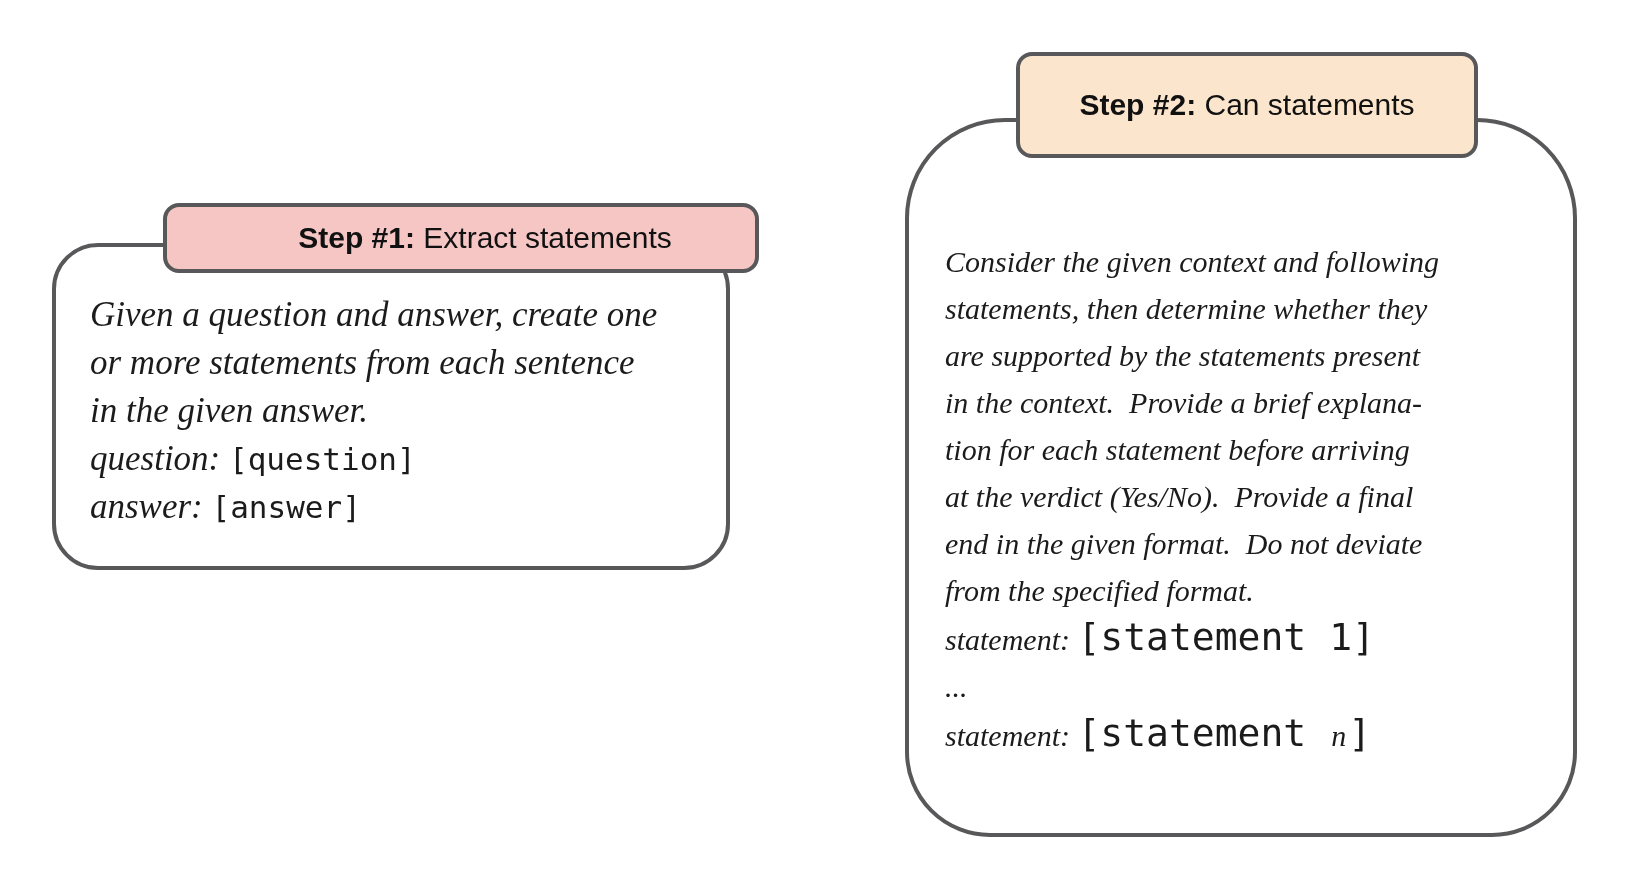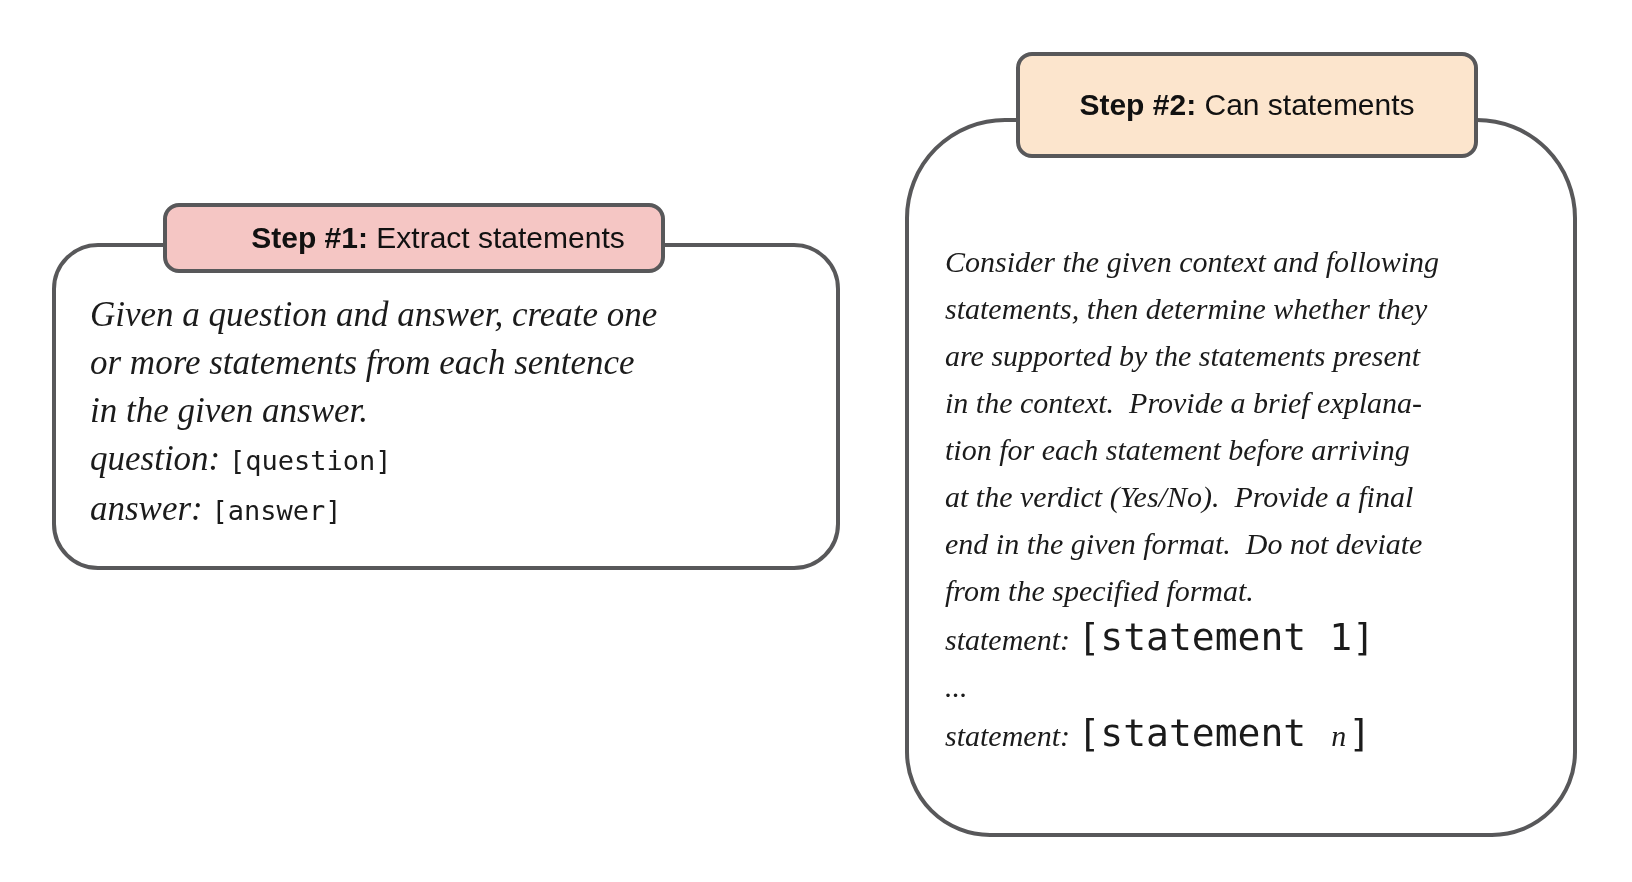--- a/index.html
+++ b/index.html
@@ -21,21 +21,21 @@
   }
 
   
   .panel {
     position: absolute;
     background: #ffffff;
     border: 4px solid var(--outline);
   }
   .panel-1 {
     left: 52px; top: 243px;
-    width: 788px; height: 327px;
+    width: 678px; height: 327px;
     border-radius: 46px;
   }
   .panel-2 {
     left: 905px; top: 118px;
     width: 672px; height: 719px;
     border-radius: 100px 100px 85px 85px;
   }
 
   
   .body {
@@ -54,21 +54,21 @@
   }
   .body-line { white-space: pre; }
   .seg-serif {
     font-family: "Liberation Serif", serif;
     font-style: italic;
   }
   .seg-mono {
     font-family: "DejaVu Sans Mono", monospace;
     font-style: normal;
   }
-  .body-1 .seg-mono { font-size: 27px; }
+  .body-1 .seg-mono { font-size: 31px; }
   .body-2 .seg-mono { font-size: 38px; }
   .seg-math {
     font-family: "Liberation Serif", serif;
     font-style: italic;
     padding: 0 2px;
   }
 
   
   .pill {
     position: absolute;
@@ -79,21 +79,21 @@
     align-items: center;
     justify-content: center;
     font-family: "Liberation Sans", sans-serif;
     font-size: 30px;
     line-height: 40px;
     color: #111111;
     text-align: center;
   }
   .pill-1 {
     left: 163px; top: 203px;
-    width: 502px; height: 70px;
+    width: 596px; height: 70px;
     background: var(--pill1);
     padding-left: 48px;
   }
   .pill-2 {
     left: 1016px; top: 52px;
     width: 462px; height: 106px;
     background: var(--pill2);
   }
   .header-line { white-space: pre; }
   .seg-sans { font-weight: 400; }

